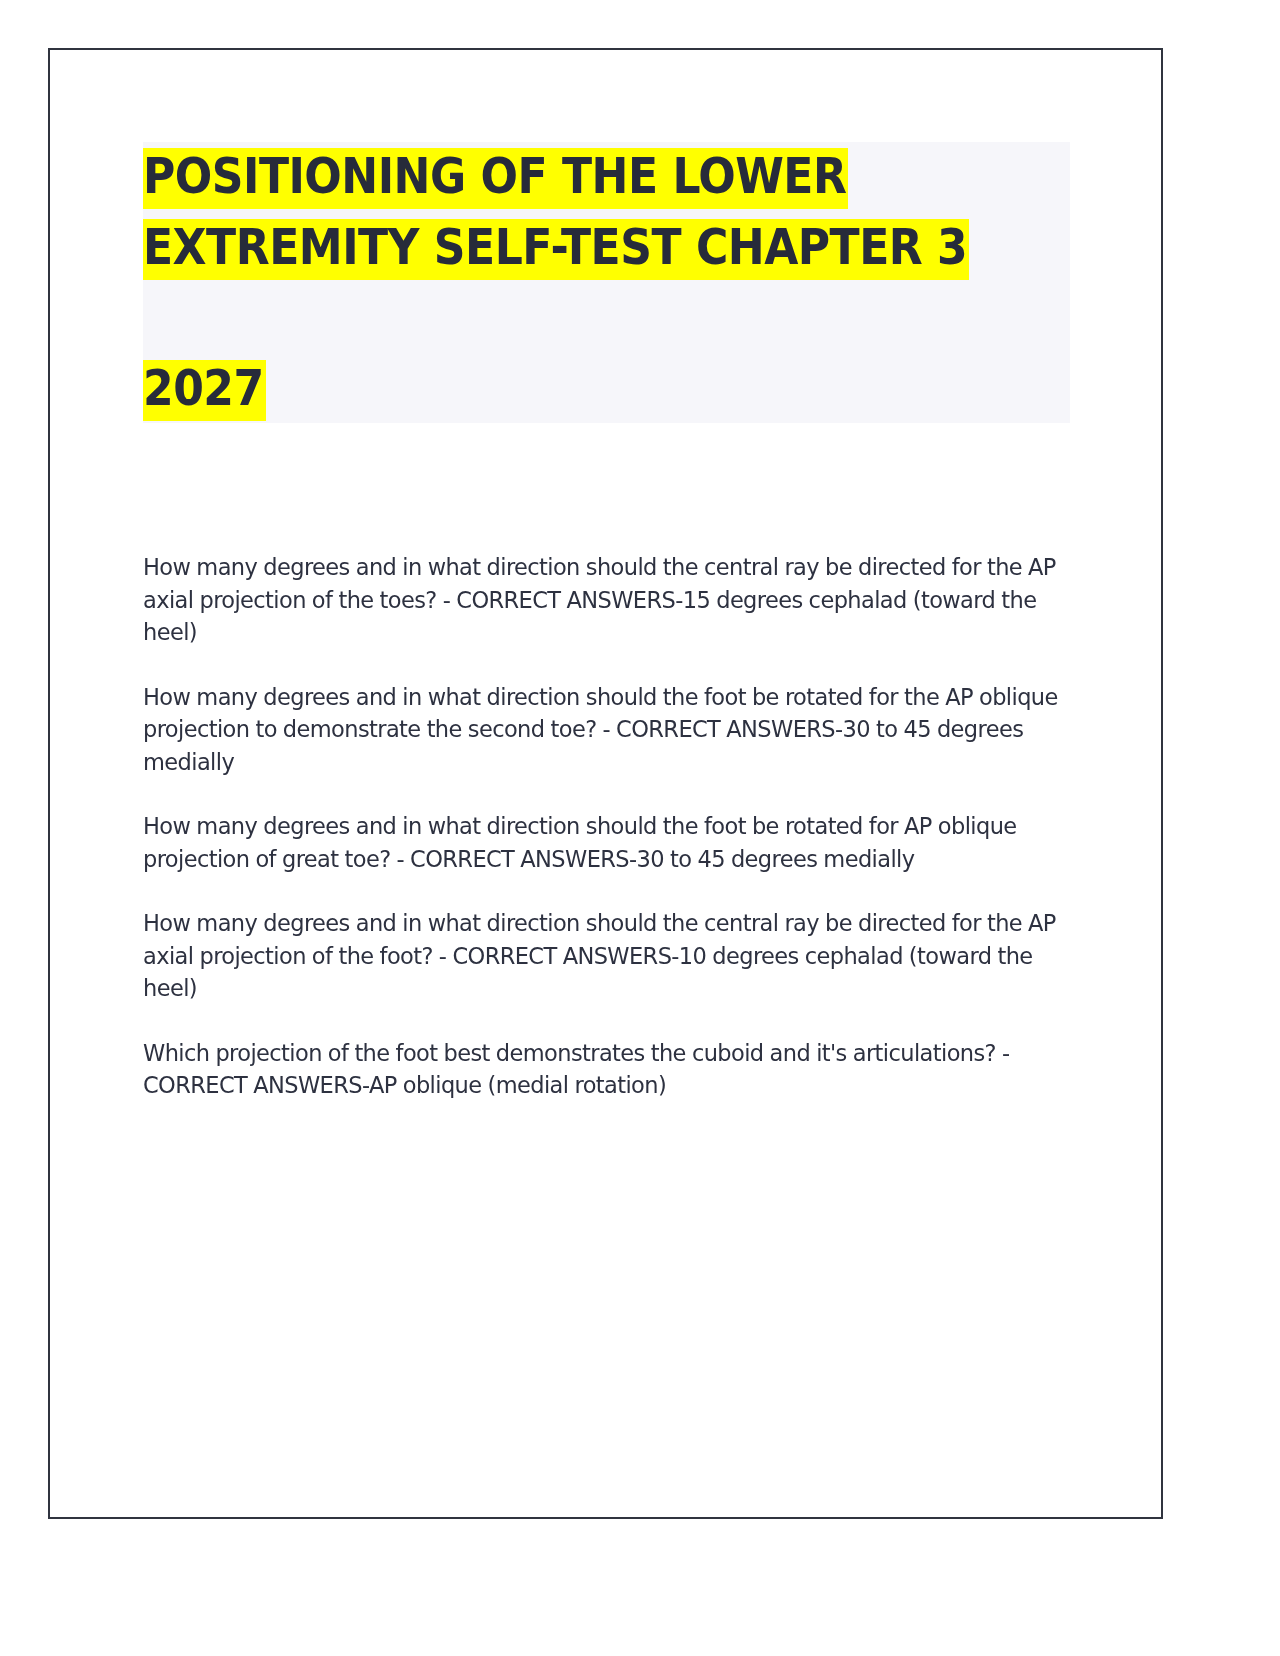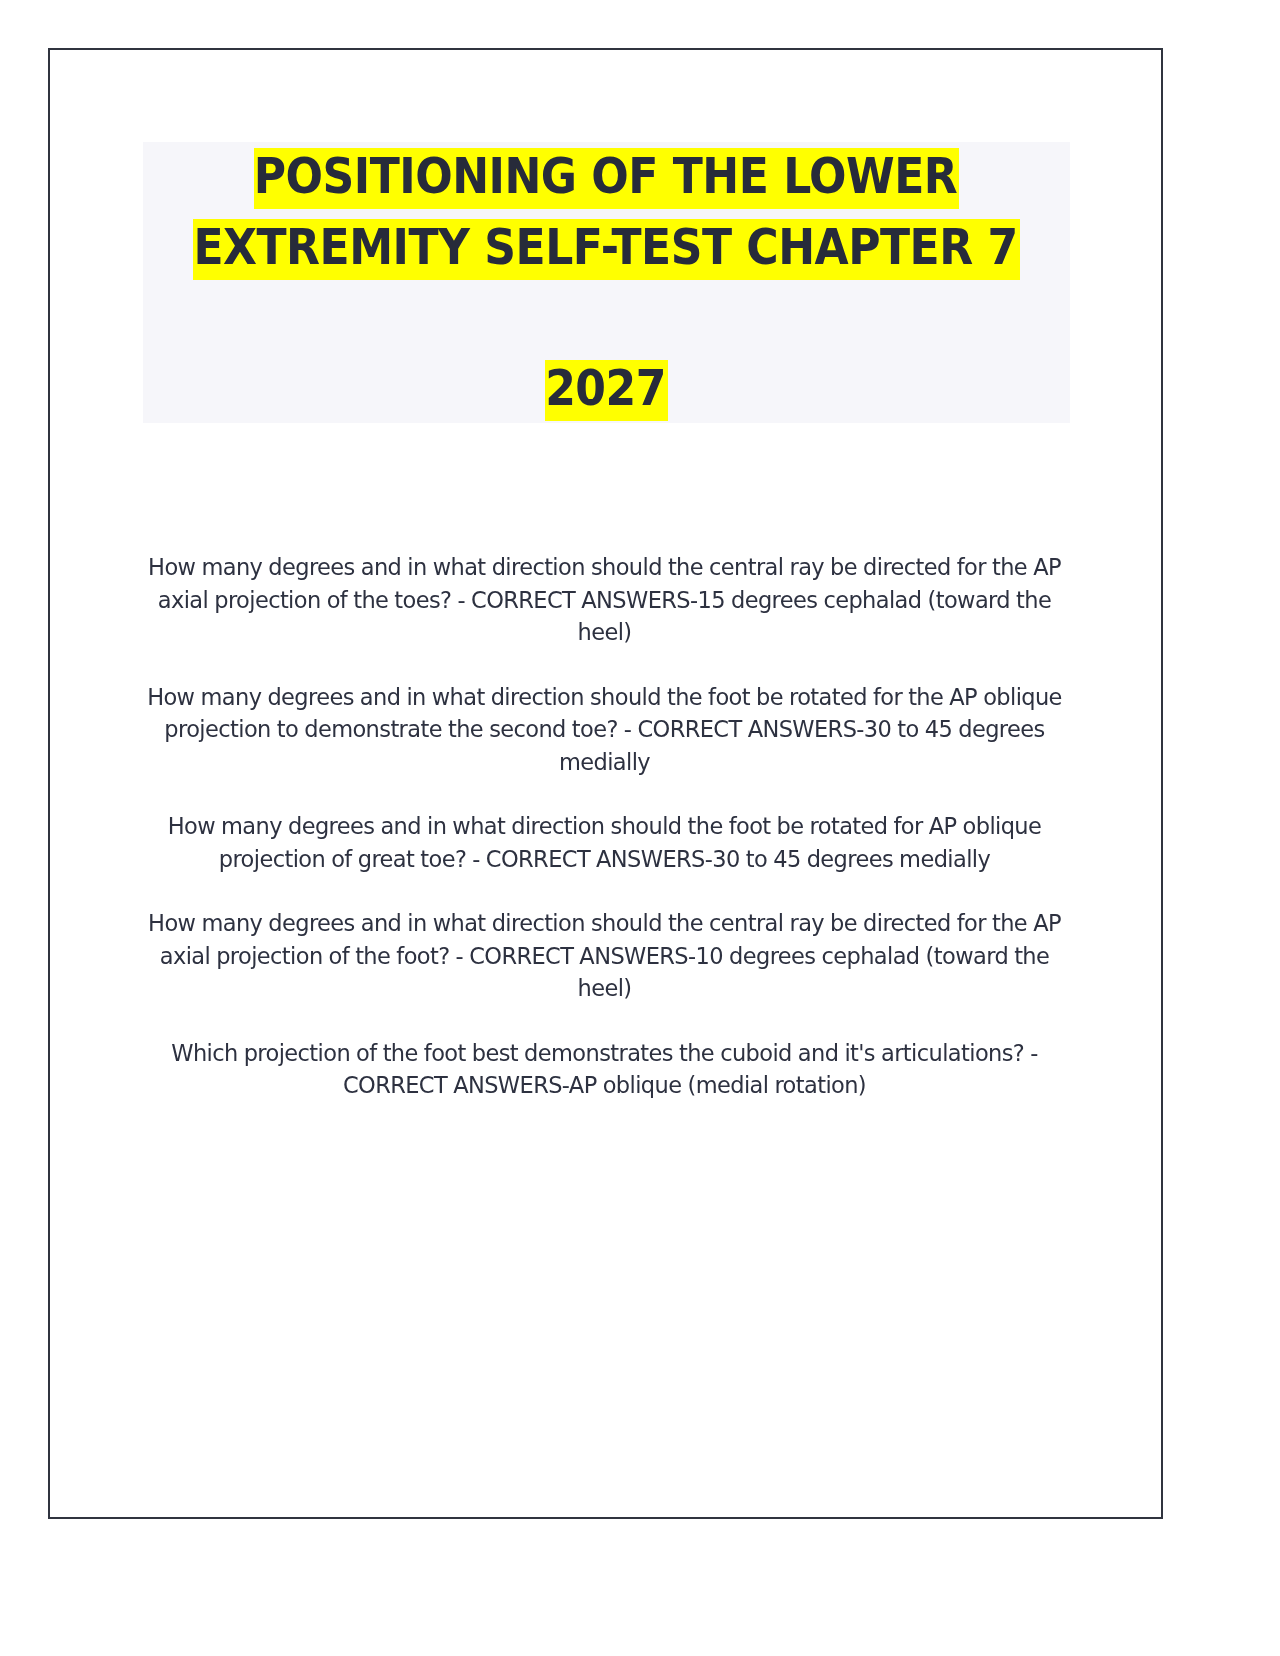--- a/index.html
+++ b/index.html
@@ -1,38 +1,38 @@
 <!DOCTYPE html>
 <html><head>
 <meta charset="utf-8">
 <style>
   html, body { margin: 0; padding: 0; background: #ffffff; }
   body { width: 1280px; height: 1656px; position: relative; overflow: hidden;
          font-family: "DejaVu Sans", "Liberation Sans", sans-serif; color: #2a2e3b; }
   .page-frame { position: absolute; left: 48px; top: 48px; width: 1115px; height: 1471px;
                 border: 2px solid #30343f; box-sizing: border-box; background: #fff; }
   .title-block { position: absolute; left: 143px; top: 142px; width: 927px; height: 281px;
-                 background: #f6f6fa; text-align: center; }
+                 background: #f6f6fa; }
   .title { margin: 0; font-weight: bold; font-size: 49px; line-height: 70.5px;
            color: #272b3a; letter-spacing: -0.5px; font-stretch: condensed; }
   .title span.hl { background: #ffff00; box-decoration-break: clone; -webkit-box-decoration-break: clone;
                    padding: 0 2px 4px 0; }
-  .qa-list { position: absolute; left: 137px; top: 551px; width: 935px; text-align: center; }
+  .qa-list { position: absolute; left: 143px; top: 551px; width: 935px; }
   .qa { margin: 0 0 32px 0; font-size: 22.5px; line-height: 32.5px; color: #2d3140;
         letter-spacing: -0.6px; word-spacing: -0.5px; }
 </style>
 </head>
 <body>
 
 <div class="page-frame"></div>
 
 <div class="title-block">
   <h1 class="title">
     <span class="hl">POSITIONING OF THE LOWER</span><br>
-    <span class="hl">EXTREMITY SELF-TEST CHAPTER 7</span><br>
+    <span class="hl">EXTREMITY SELF-TEST CHAPTER 3</span><br>
     <br>
     <span class="hl">2027</span>
   </h1>
 </div>
 
 <div class="qa-list">
   <p class="qa">How many degrees and in what direction should the central ray be directed for the AP axial projection of the toes? - CORRECT ANSWERS-15 degrees cephalad (toward the heel)</p>
   <p class="qa">How many degrees and in what direction should the foot be rotated for the AP oblique projection to demonstrate the second toe? - CORRECT ANSWERS-30 to 45 degrees medially</p>
   <p class="qa">How many degrees and in what direction should the foot be rotated for AP oblique projection of great toe? - CORRECT ANSWERS-30 to 45 degrees medially</p>
   <p class="qa">How many degrees and in what direction should the central ray be directed for the AP axial projection of the foot? - CORRECT ANSWERS-10 degrees cephalad (toward the heel)</p>

